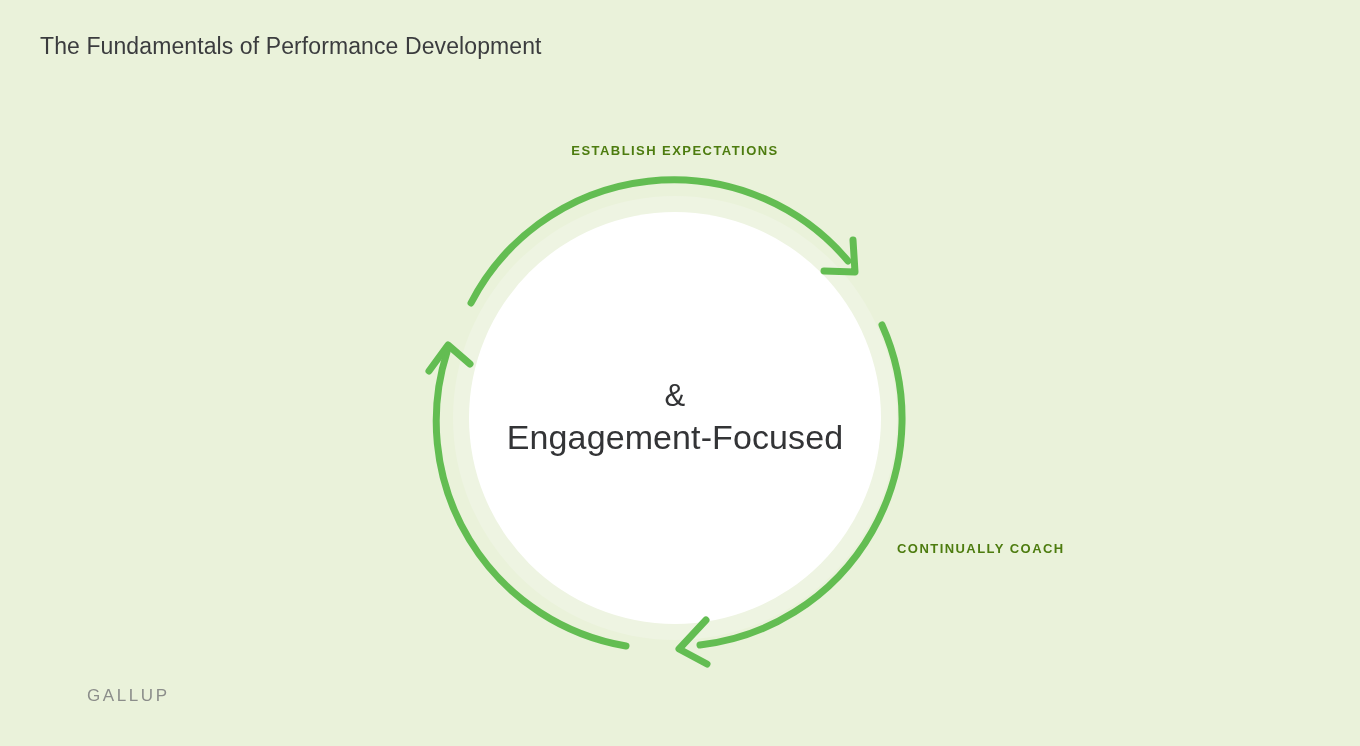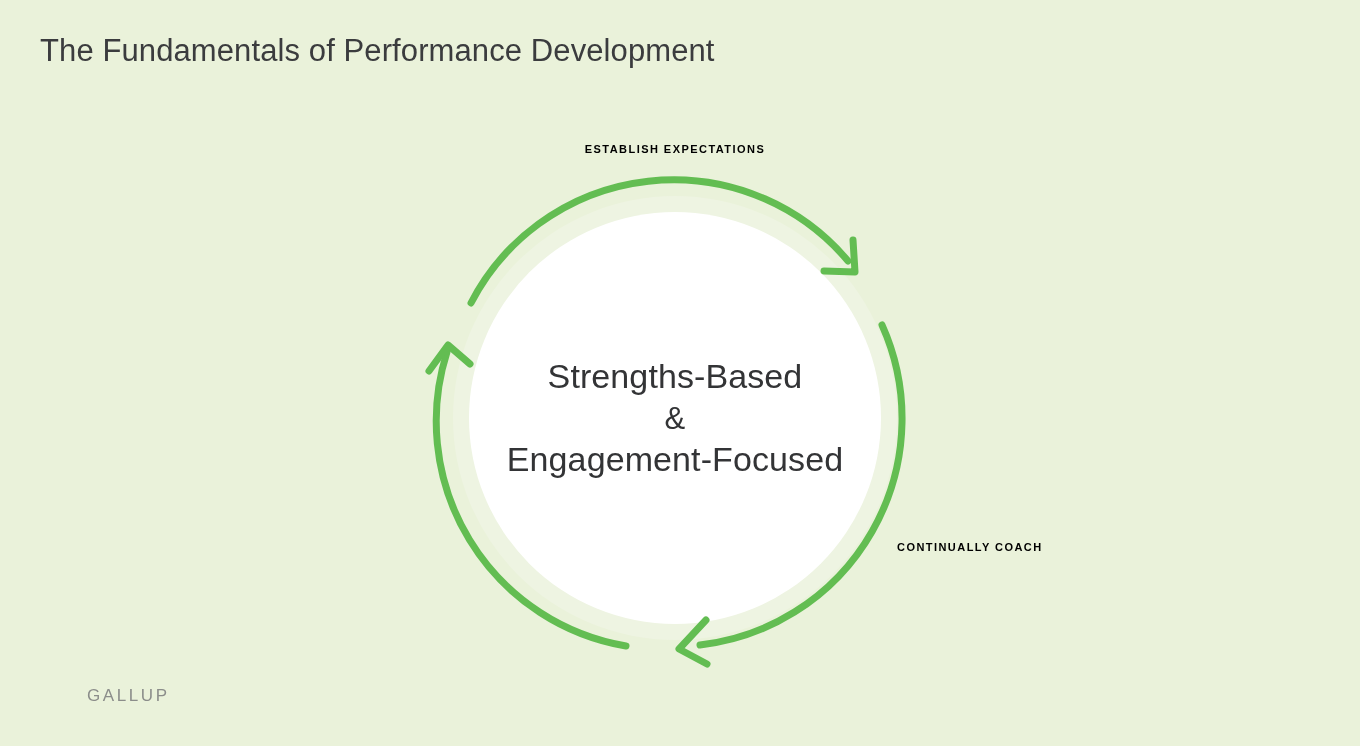--- a/index.html
+++ b/index.html
@@ -19,21 +19,21 @@
     width: 1360px;
     height: 746px;
     background: #eaf2da;
   }
 
   
   #page-title {
     position: absolute;
     left: 40px;
     top: 33px;
-    font-size: 31px;
+    font-size: 23px;
     font-weight: 300;
     letter-spacing: 0.1px;
     color: #3b3c3e;
     white-space: nowrap;
   }
 
   
   #cycle-diagram {
     position: absolute;
     left: 0;
@@ -65,24 +65,24 @@
     line-height: 1.28;
     letter-spacing: 0.1px;
     pointer-events: none;
   }
   #center-text .cl { display: block; white-space: nowrap; }
   #center-text .amp { font-size: 31px; }
 
   
   .stage-label {
     position: absolute;
-    font-size: 11px;
+    font-size: 13px;
     font-weight: bold;
     letter-spacing: 1.45px;
-    color: #000000;
+    color: #4d7c0f;
     white-space: nowrap;
   }
   #label-establish {
     left: 675px;
     top: 143px;
     transform: translateX(-50%);
   }
   #label-coach {
     left: 897px;
     top: 541px;
@@ -133,21 +133,20 @@
       </g>
 
       <g>
         <path d="M 882 325
                  A 228 228 0 0 1 700 645" fill="none" stroke="#63bd52" stroke-width="7" stroke-linecap="round"></path>
         <path d="M 706 620 L 679 649 L 707 664" fill="none" stroke="#63bd52" stroke-width="7" stroke-linecap="round" stroke-linejoin="round"></path>
       </g>
     </svg>
 
     <div id="center-text">
-      <span class="cl">Strengths-Based</span>
       <span class="cl amp">&amp;</span>
       <span class="cl">Engagement-Focused</span>
     </div>
 
     <div class="stage-label" id="label-establish">ESTABLISH EXPECTATIONS</div>
 
     <div class="stage-label" id="label-coach">CONTINUALLY COACH</div>
 
 
   </div>

